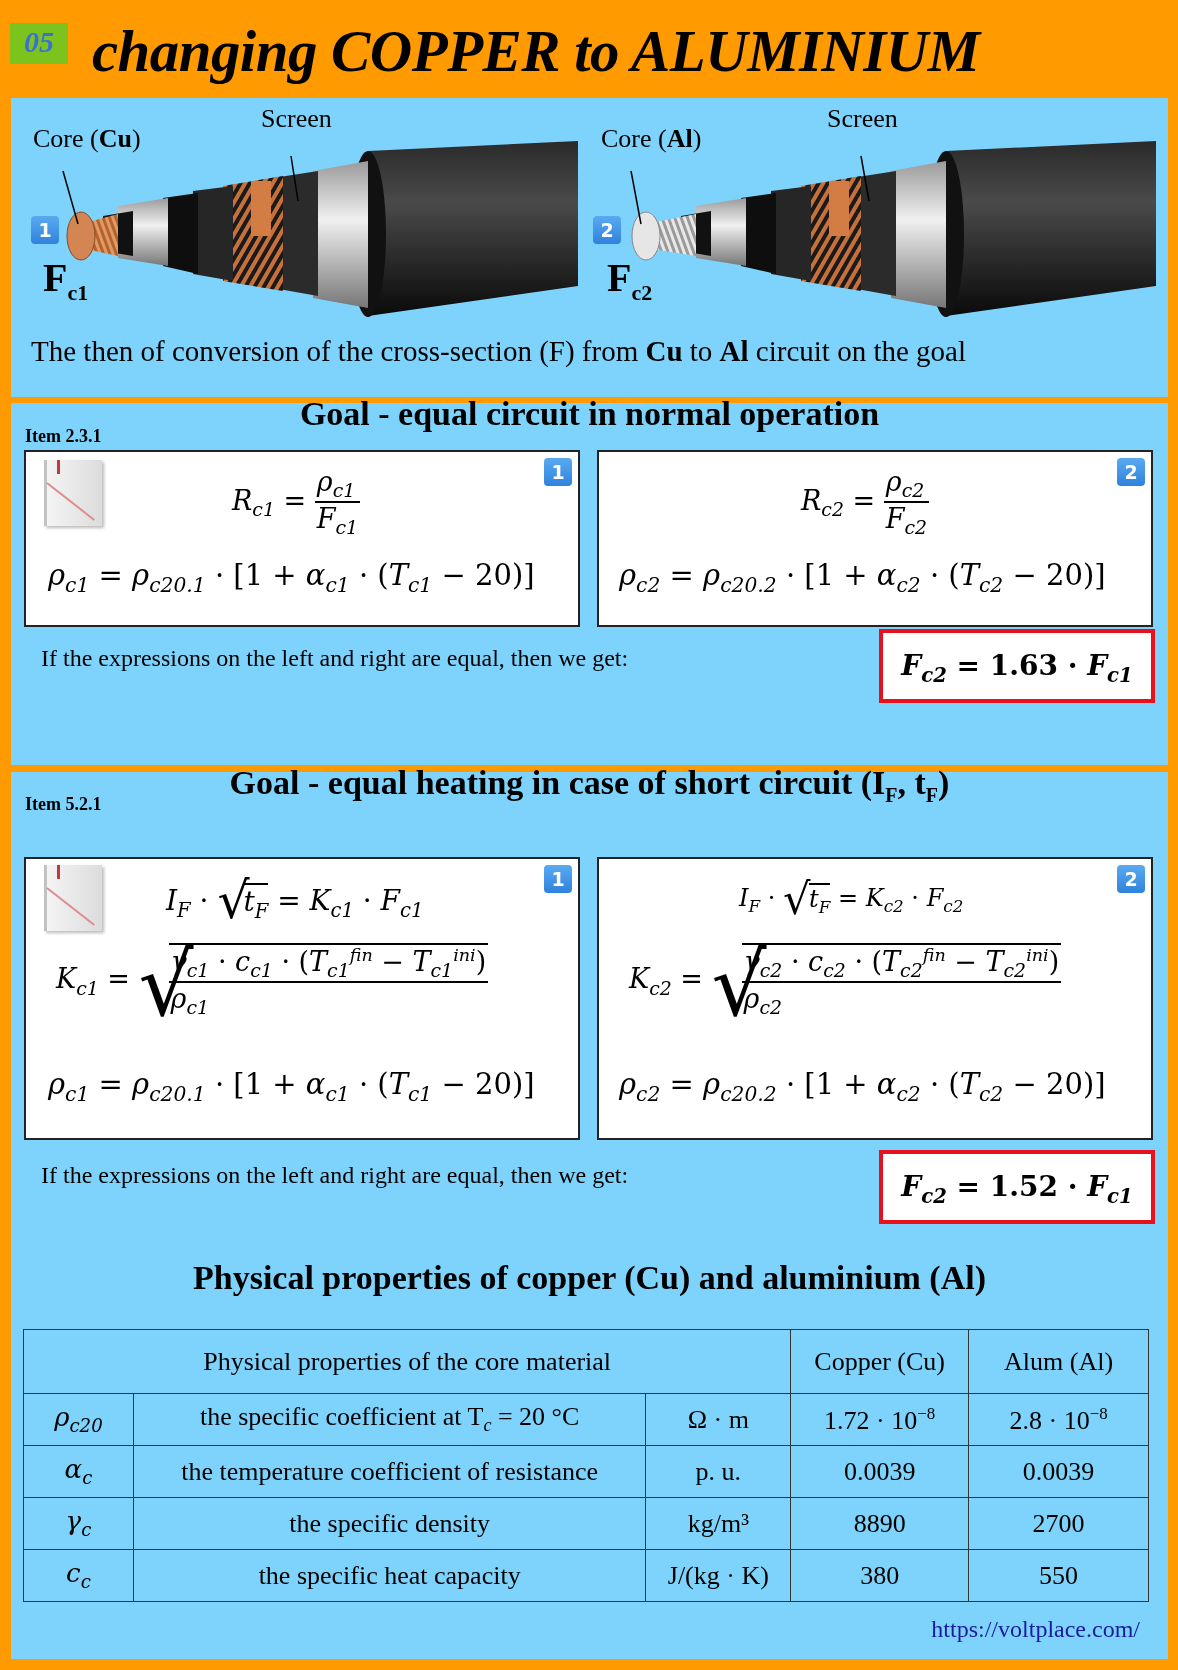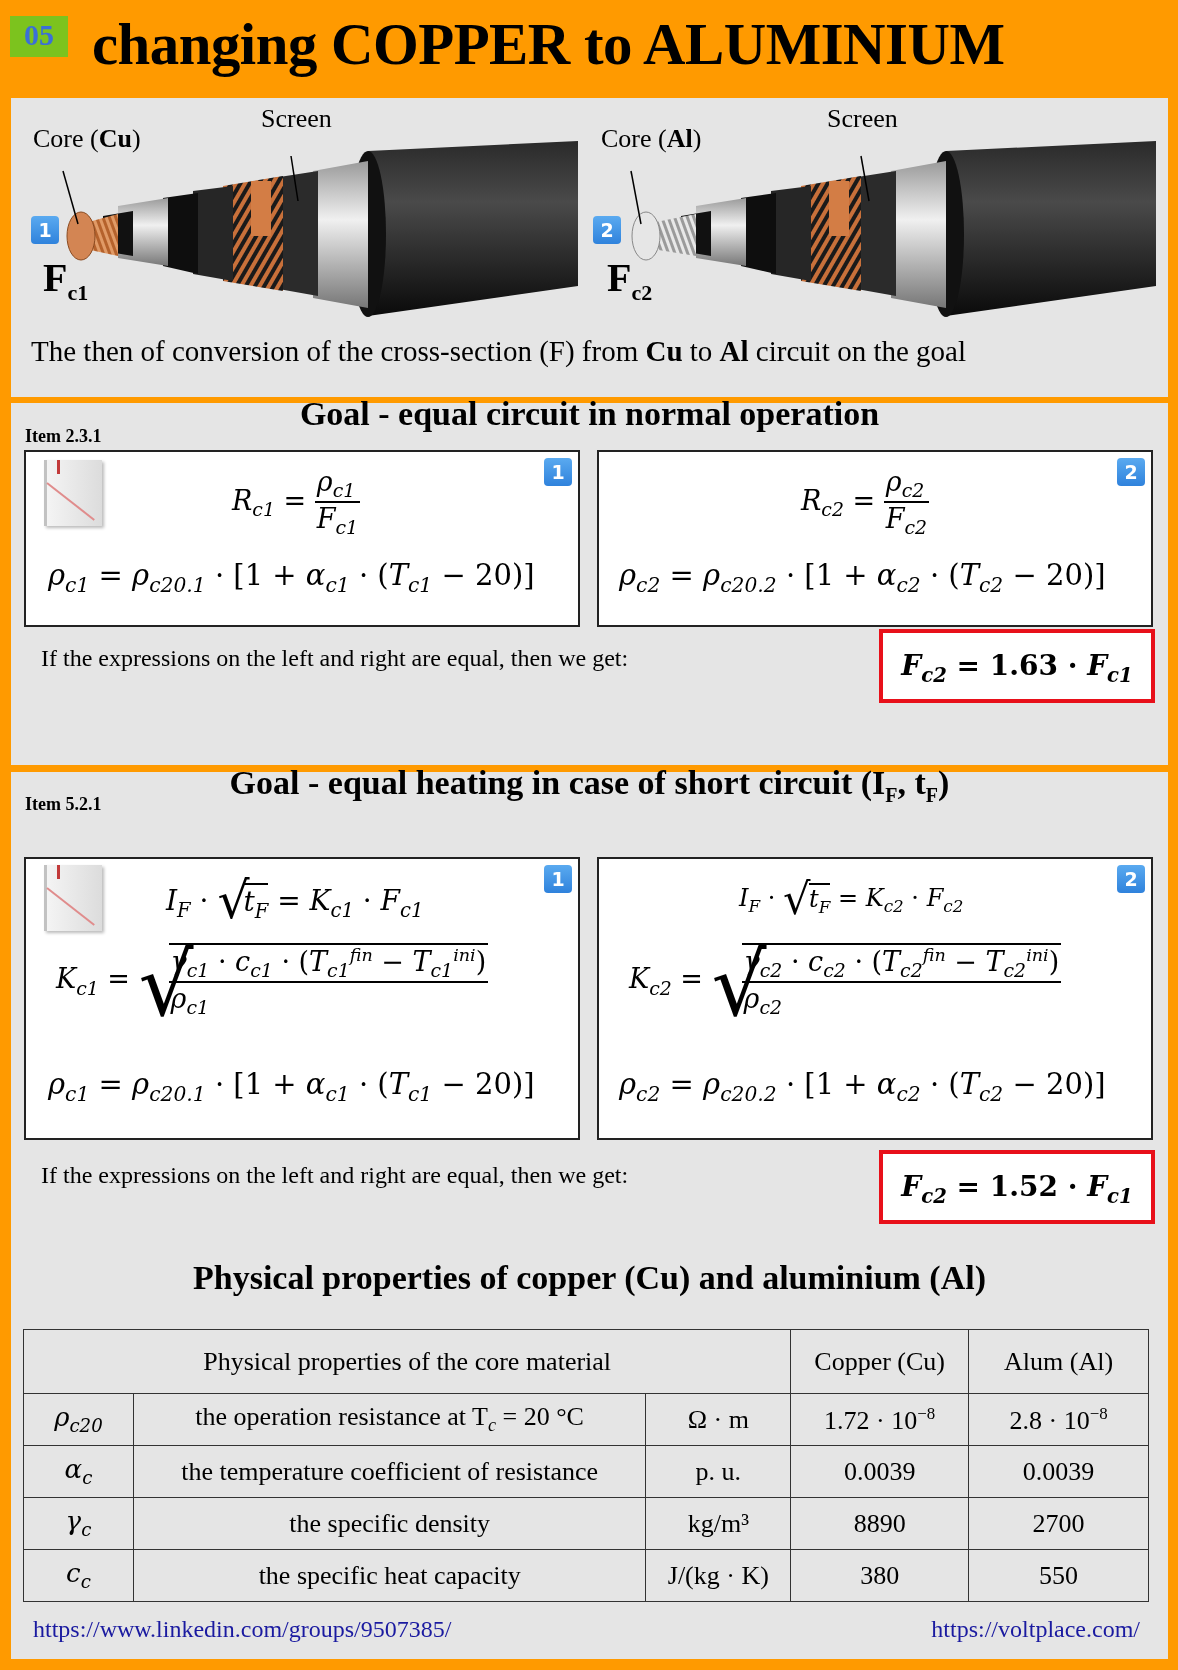--- a/index.html
+++ b/index.html
@@ -1,25 +1,25 @@
 <!DOCTYPE html>
 <html><head>
 <meta charset="utf-8">
 <style>
   * { box-sizing: border-box; margin: 0; padding: 0; }
   html, body { width: 1178px; height: 1670px; background: #ff9a00; overflow: hidden; }
   body { position: relative; font-family: "Liberation Serif", serif; color: #000; }
   .frame { position: absolute; left: 0; top: 0; width: 1178px; height: 1670px; background: #ff9a00; }
 
   
-  .header { position: absolute; left: 0; top: 4px; width: 1178px; height: 96px; }
+  .header { position: absolute; left: 0; top: 11px; width: 1178px; height: 96px; font-style: italic; }
   .num-badge { position: absolute; left: 10px; top: 12px; width: 58px; height: 41px; background: #7cc31e; color: #3b6fd8; font-weight: bold; font-size: 30px; text-align: center; line-height: 38px; }
   .title { position: absolute; left: 92px; top: 6px; font-size: 60px; font-weight: bold; letter-spacing: -0.5px; white-space: nowrap; transform: scaleX(0.98); transform-origin: left top; }
 
-  .panel { position: absolute; left: 11px; width: 1157px; background: #e5e5e5; }
+  .panel { position: absolute; left: 11px; width: 1157px; background: #7dd3fc; }
   .p1 { top: 98px; height: 299px; }
   .p2 { top: 403px; height: 362px; }
   .p3 { top: 772px; height: 496px; }
   .p4 { top: 1253px; height: 406px; }
 
   
   .cable { position: absolute; top: 18px; width: 555px; height: 215px; }
   .cable.c1 { left: 12px; }
   .cable.c2 { left: 590px; }
   .cable svg { position: absolute; left: 0; top: 0; }
@@ -239,21 +239,21 @@
           <col style="width:180px">
         </colgroup>
       <tbody>
           <tr class="hdr">
         <td colspan="3">Physical properties of the core material</td>
         <td>Copper (Cu)</td>
         <td>Alum (Al)</td>
       </tr>
       <tr>
         <td class="sym-cell"><span>ρ</span><sub>c20</sub></td>
-        <td><span>the operation resistance at T</span><sub style="font-style:italic;font-size:0.7em;">c</sub><span> = 20 °C</span></td>
+        <td><span>the specific coefficient at T</span><sub style="font-style:italic;font-size:0.7em;">c</sub><span> = 20 °C</span></td>
         <td>Ω · m</td>
         <td><span>1.72 · 10</span><sup style="font-size:0.65em;">−8</sup></td>
         <td><span>2.8 · 10</span><sup style="font-size:0.65em;">−8</sup></td>
       </tr>
       <tr>
         <td class="sym-cell"><span>α</span><sub>c</sub></td>
         <td>the temperature coefficient of resistance</td>
         <td>p. u.</td>
         <td>0.0039</td>
         <td>0.0039</td>
@@ -267,17 +267,16 @@
       </tr>
       <tr>
         <td class="sym-cell"><span>c</span><sub>c</sub></td>
         <td>the specific heat capacity</td>
         <td>J/(kg · K)</td>
         <td>380</td>
         <td>550</td>
       </tr>
     </tbody>
       </table>
-    <div class="link" style="left:22px; top:363px;">https://www.linkedin.com/groups/9507385/</div>
     <div class="link" style="right:28px; top:363px;">https://voltplace.com/</div>
   </div>
 
 </div>
 
 </body></html>

